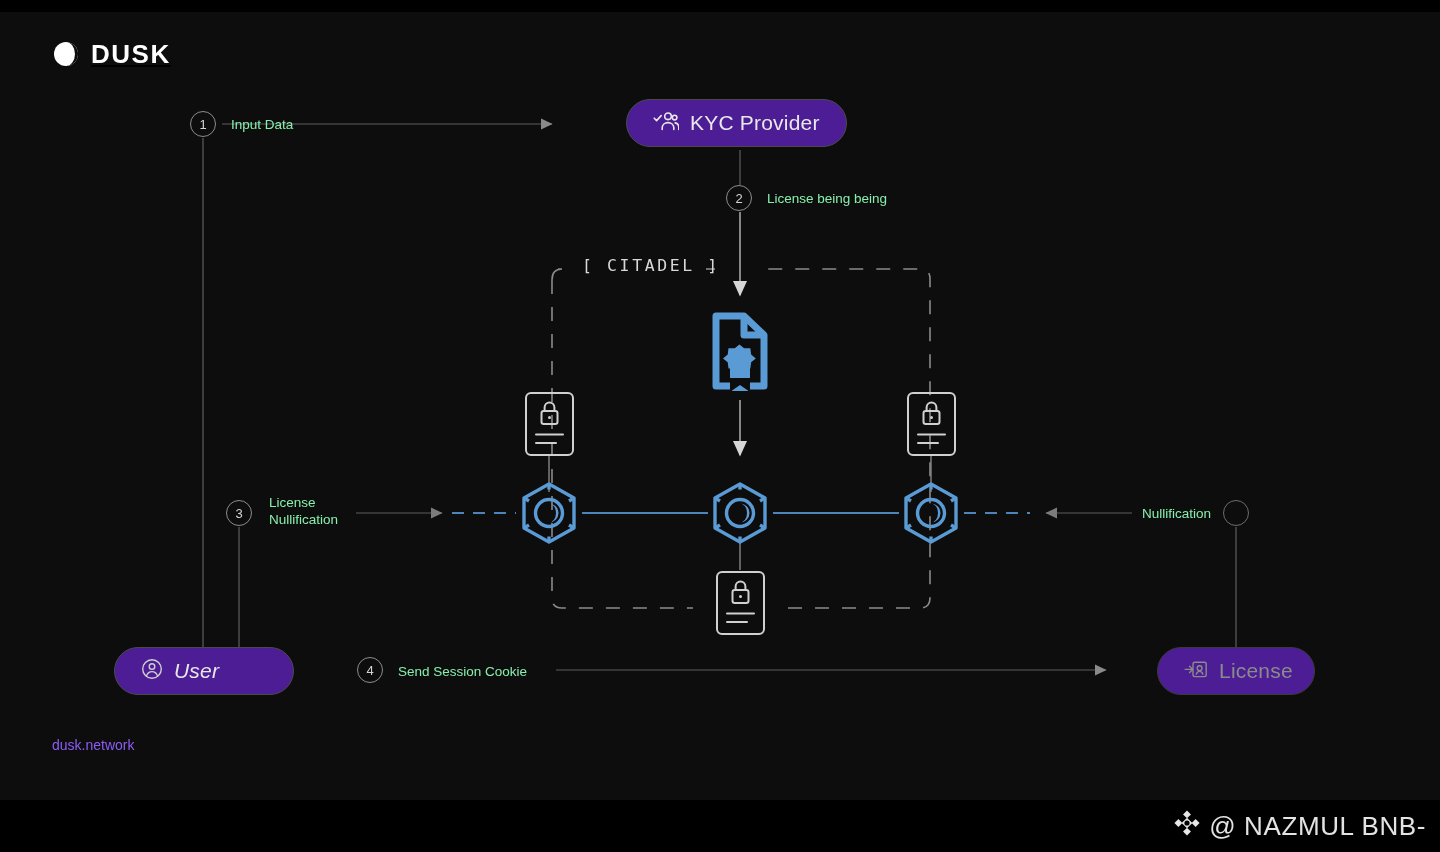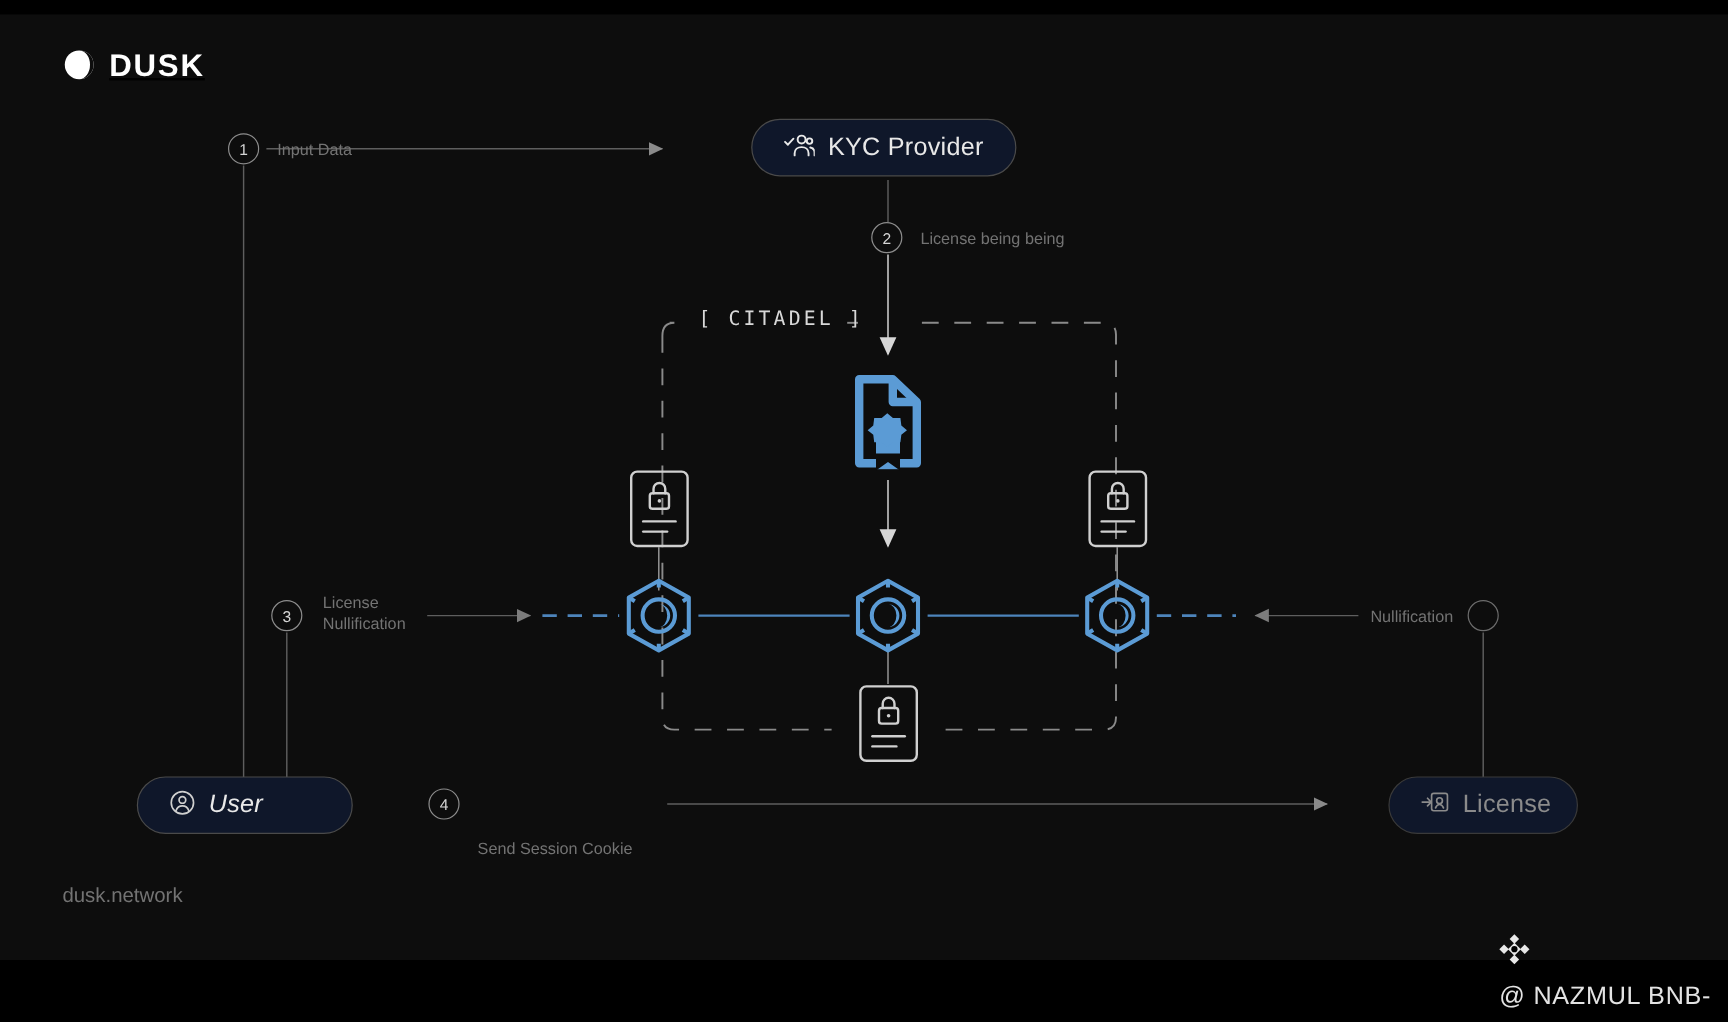--- a/index.html
+++ b/index.html
@@ -43,31 +43,31 @@
     position: absolute;
     width: 26px; height: 26px; border-radius: 50%;
     border: 1.4px solid #8d8d8d;
     color: #d5d5d5; font-size: 13px;
     display: flex; align-items: center; justify-content: center;
     background: #0d0d0d;
   }
   .step.blank { border-color: #6d6d6d; }
   .step-label {
     position: absolute;
-    color: #737373; font-size: 13.5px; line-height: 17px;
+    color: #86efac; font-size: 13.5px; line-height: 17px;
     white-space: pre-line;
   }
 
   
   .pill {
     position: absolute;
     display: flex; align-items: center; gap: 11px;
     border: 1.3px solid #4a4a4a;
     border-radius: 999px;
-    background: #0f172a;
+    background: #4c1d95;
     padding: 0 26px;
     height: 48px;
     color: #e8e8e8;
   }
   .pill .plabel { font-size: 21px; letter-spacing: .2px; }
   .pill.dim { border-color: #3a3a3a; color: #8b8b8b; }
   .pill.dim .plabel { color: #8b8b8b; }
 
   
   #citadel-label {
@@ -75,28 +75,28 @@
     font-family: "DejaVu Sans Mono", "Liberation Mono", monospace;
     font-size: 16.5px; letter-spacing: 2.6px;
     color: #d8d8d8; white-space: pre; margin-left: 16px;
   }
 
   
   .node { position: absolute; }
   .docicon { position: absolute; }
   .footer-text {
     position: absolute; left: 52px; top: 737px;
-    color: #737373; font-size: 17px;
+    color: #8b5cf6; font-size: 14px;
   }
 
   
   #watermark {
     position: absolute; right: 14px; bottom: 9px;
-    display: flex; align-items: flex-start; gap: 9px;
-    color: #e3e3e3; font-size: 21px; letter-spacing: .6px; flex-direction: column;
+    display: flex; align-items: center; gap: 9px;
+    color: #e3e3e3; font-size: 26px; letter-spacing: .6px;
   }
 </style>
 </head>
 <body>
 
 <div id="stage">
   <div class="band-top"></div>
 
   <div id="logo">
     <span class="mark">
@@ -165,21 +165,21 @@
   <div class="step-label" style="left:231px; top:116px;">Input Data</div>
 
   <div class="step" style="left:726px; top:185px;">2</div>
   <div class="step-label" style="left:767px; top:190px;">License being being</div>
 
   <div class="step" style="left:226px; top:500px;">3</div>
   <div class="step-label" style="left:269px; top:494px; width:110px;">License
 Nullification</div>
 
   <div class="step" style="left:357px; top:657px;">4</div>
-  <div class="step-label" style="left:398px; top:699px;">Send Session Cookie</div>
+  <div class="step-label" style="left:398px; top:663px;">Send Session Cookie</div>
 
   <div class="step blank" style="left:1223px; top:500px;"></div>
   <div class="step-label" style="left:1142px; top:505px;">Nullification</div>
 
   <div class="pill" style="left:626px; top:99px; height:48px;">
     <span>
       <svg width="26" height="22" viewBox="0 0 26 22" fill="none" stroke="#e8e8e8" stroke-width="1.6" stroke-linecap="round" stroke-linejoin="round">
         <circle cx="15" cy="6.3" r="3.3"></circle>
         <path d="M9.2 19.5 v-1.8 c0-3.1 2.6-5.1 5.8-5.1 s5.8 2 5.8 5.1 v1.8"></path>
         <circle cx="21.6" cy="7.6" r="2.3"></circle>

